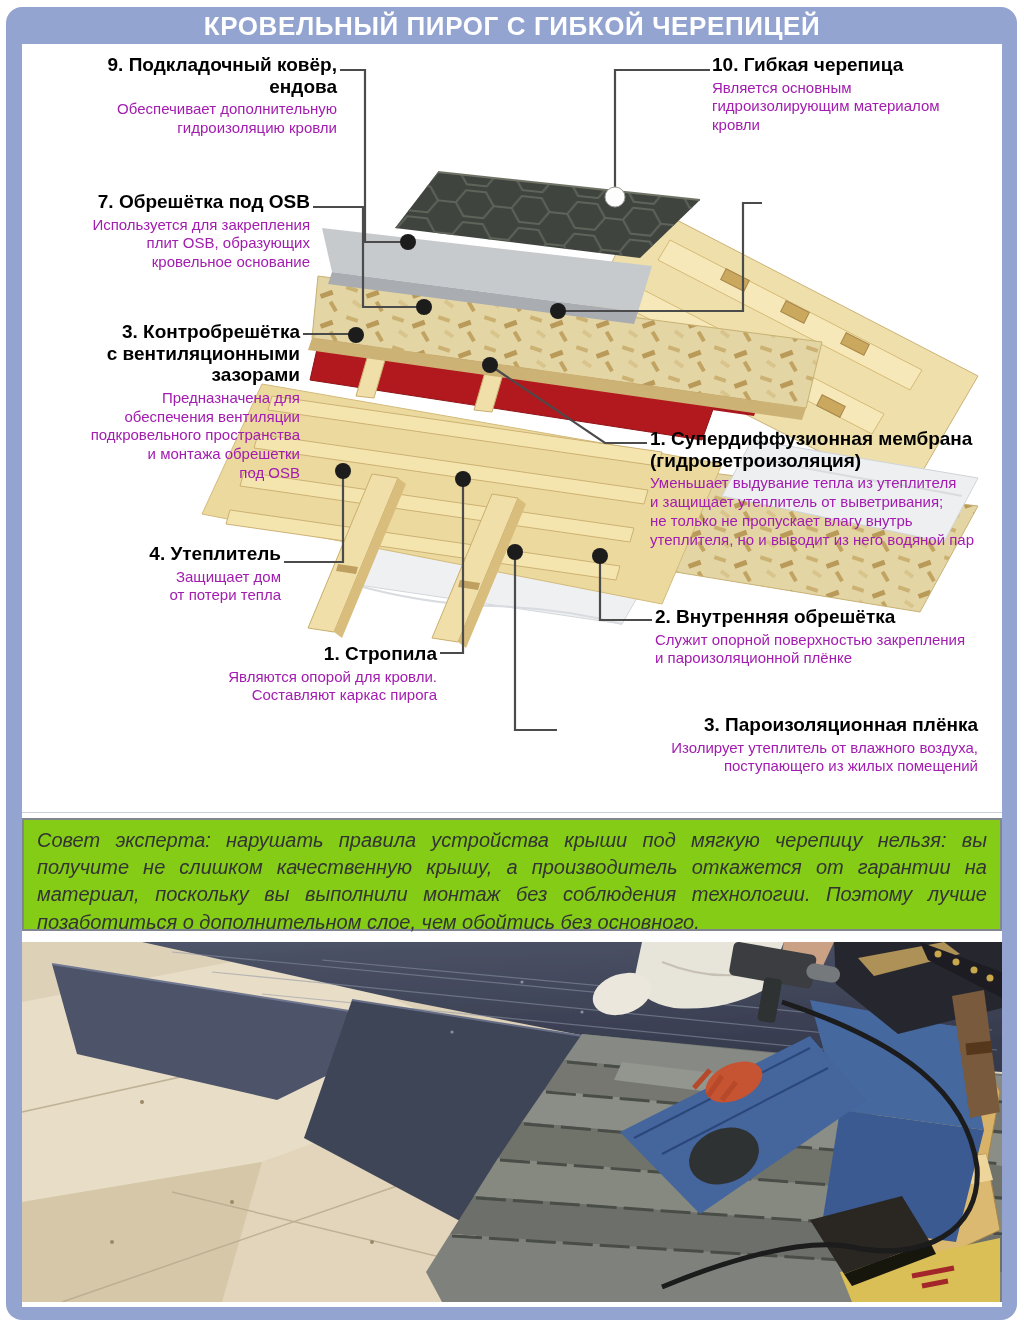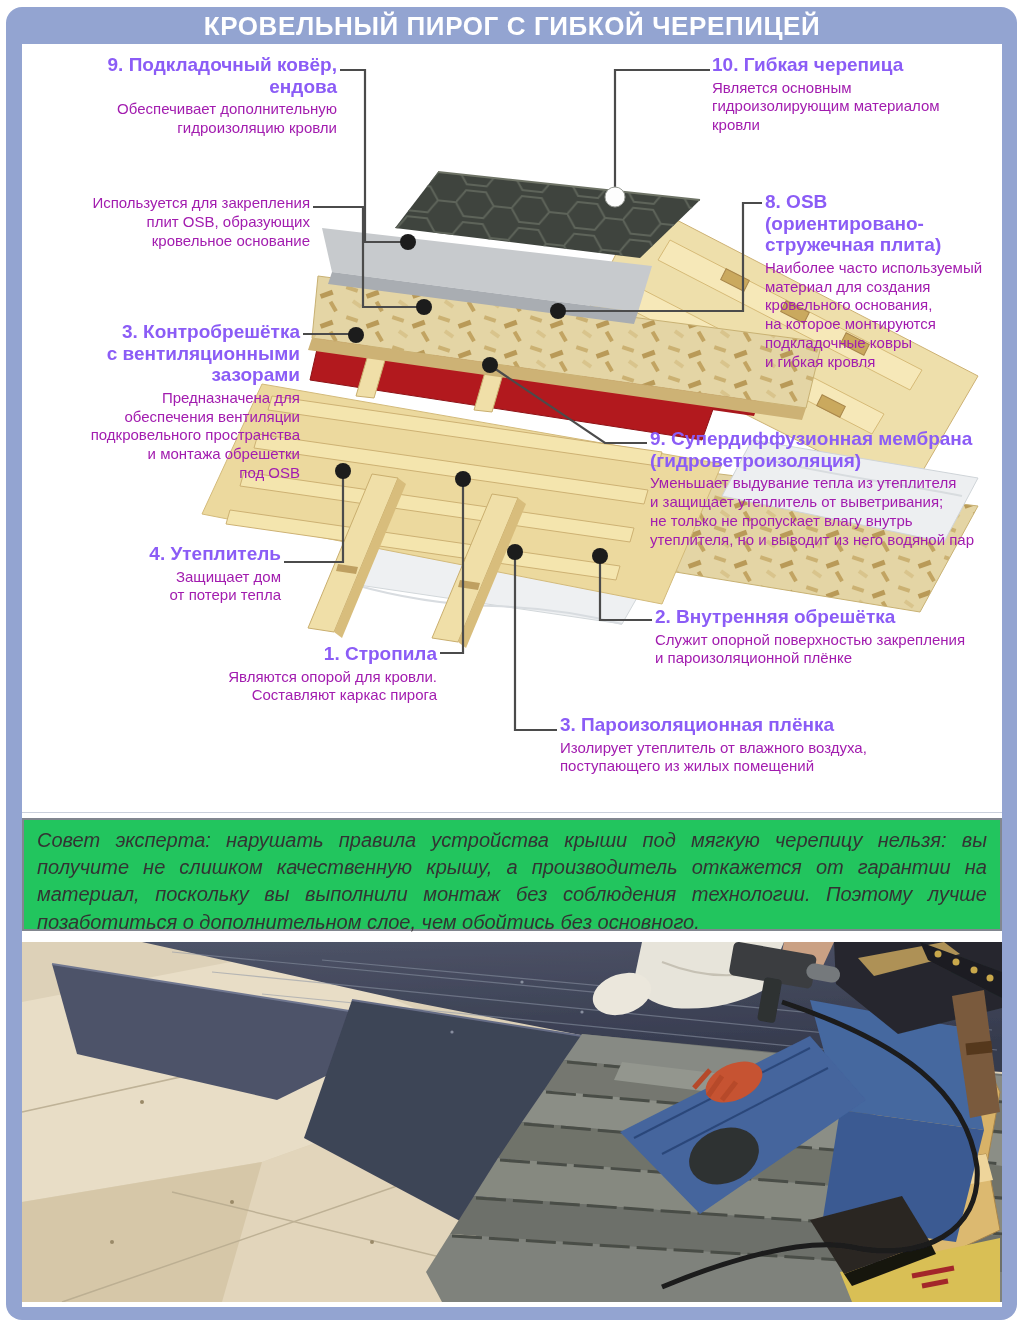--- a/index.html
+++ b/index.html
@@ -17,26 +17,26 @@
   }
   .inner-white{
     position:absolute;left:22px;top:44px;width:980px;height:1263px;background:#ffffff;
   }
   .panel{
     position:absolute;left:22px;top:44px;width:980px;height:768px;
     background:#ffffff;border-bottom:1px solid #c9cfdb;
   }
   .diagram-svg{position:absolute;left:0;top:0;width:980px;height:768px;}
   .lbl{position:absolute;color:#2e2e2e;}
-  .lbl .t{font-weight:bold;font-size:19px;line-height:1.14;white-space:pre-line;color:#8b5cf6;}
+  .lbl .t{font-weight:bold;font-size:19px;line-height:1.14;white-space:pre-line;color:#000000;}
   .lbl .d{font-size:15px;line-height:1.25;white-space:pre-line;color:#a21caf;margin-top:3px;}
   .ra{text-align:right;}
   .advice{
     position:absolute;left:22px;top:818px;width:980px;height:113px;box-sizing:border-box;
-    background:#22c55e;border:2px solid #81868f;padding:7px 13px 7px 13px;
+    background:#84cc16;border:2px solid #81868f;padding:7px 13px 7px 13px;
     font-style:italic;font-size:20px;line-height:1.36;color:#333333;text-align:justify;
   }
   .photo{
     position:absolute;left:22px;top:942px;width:980px;height:360px;overflow:hidden;background:#ddd1b8;
   }
   .photo svg{display:block;width:980px;height:360px;}
 </style>
 </head>
 <body>
 
@@ -158,20 +158,21 @@
     </g>
   </svg>
 
   <div class="lbl ra" style="left:45px;top:10px;width:270px;">
     <div class="t">9. Подкладочный ковёр,
 ендова</div>
     <div class="d">Обеспечивает дополнительную
 гидроизоляцию кровли</div>
   </div>
   <div class="lbl ra" style="left:28px;top:147px;width:260px;">
+    <div class="t">7. Обрешётка под OSB</div>
     <div class="d">Используется для закрепления
 плит OSB, образующих
 кровельное основание</div>
   </div>
   <div class="lbl ra" style="left:18px;top:277px;width:260px;">
     <div class="t">3. Контробрешётка
 с вентиляционными
 зазорами</div>
     <div class="d">Предназначена для
 обеспечения вентиляции
@@ -188,45 +189,34 @@
     <div class="t">1. Стропила</div>
     <div class="d">Являются опорой для кровли.
 Составляют каркас пирога</div>
   </div>
   <div class="lbl" style="left:690px;top:10px;width:280px;">
     <div class="t">10. Гибкая черепица</div>
     <div class="d">Является основным
 гидроизолирующим материалом
 кровли</div>
   </div>
-  <div class="lbl" style="left:743px;top:147px;width:235px;">
-    <div class="t">8. OSB
-(ориентировано-
-стружечная плита)</div>
-    <div class="d">Наиболее часто используемый
-материал для создания
-кровельного  основания,
-на которое монтируются
-подкладочные ковры
-и гибкая кровля</div>
-  </div>
   <div class="lbl" style="left:628px;top:384px;width:348px;">
-    <div class="t">9. Супердиффузионная мембрана
+    <div class="t">1. Супердиффузионная мембрана
 (гидроветроизоляция)</div>
     <div class="d">Уменьшает выдувание тепла из утеплителя
 и защищает утеплитель от выветривания;
 не только не пропускает влагу внутрь
 утеплителя, но и выводит из него водяной пар</div>
   </div>
   <div class="lbl" style="left:633px;top:562px;width:345px;">
     <div class="t">2. Внутренняя обрешётка</div>
     <div class="d">Служит опорной поверхностью закрепления
 и пароизоляционной плёнке</div>
   </div>
-  <div class="lbl" style="left:538px;top:670px;width:430px;">
+  <div class="lbl" style="left:526px;top:670px;width:430px;text-align:right;">
     <div class="t">3. Пароизоляционная плёнка</div>
     <div class="d">Изолирует утеплитель от влажного воздуха,
 поступающего из жилых помещений</div>
   </div>
 </div>
 
 <div class="advice">
   <span>Совет эксперта: нарушать правила устройства крыши под мягкую черепицу нельзя: вы получите не слишком качественную крышу, а производитель откажется от гарантии на материал, поскольку вы выполнили монтаж без соблюдения технологии. Поэтому лучше позаботиться о дополнительном слое, чем обойтись без основного.</span>
 </div>
 

